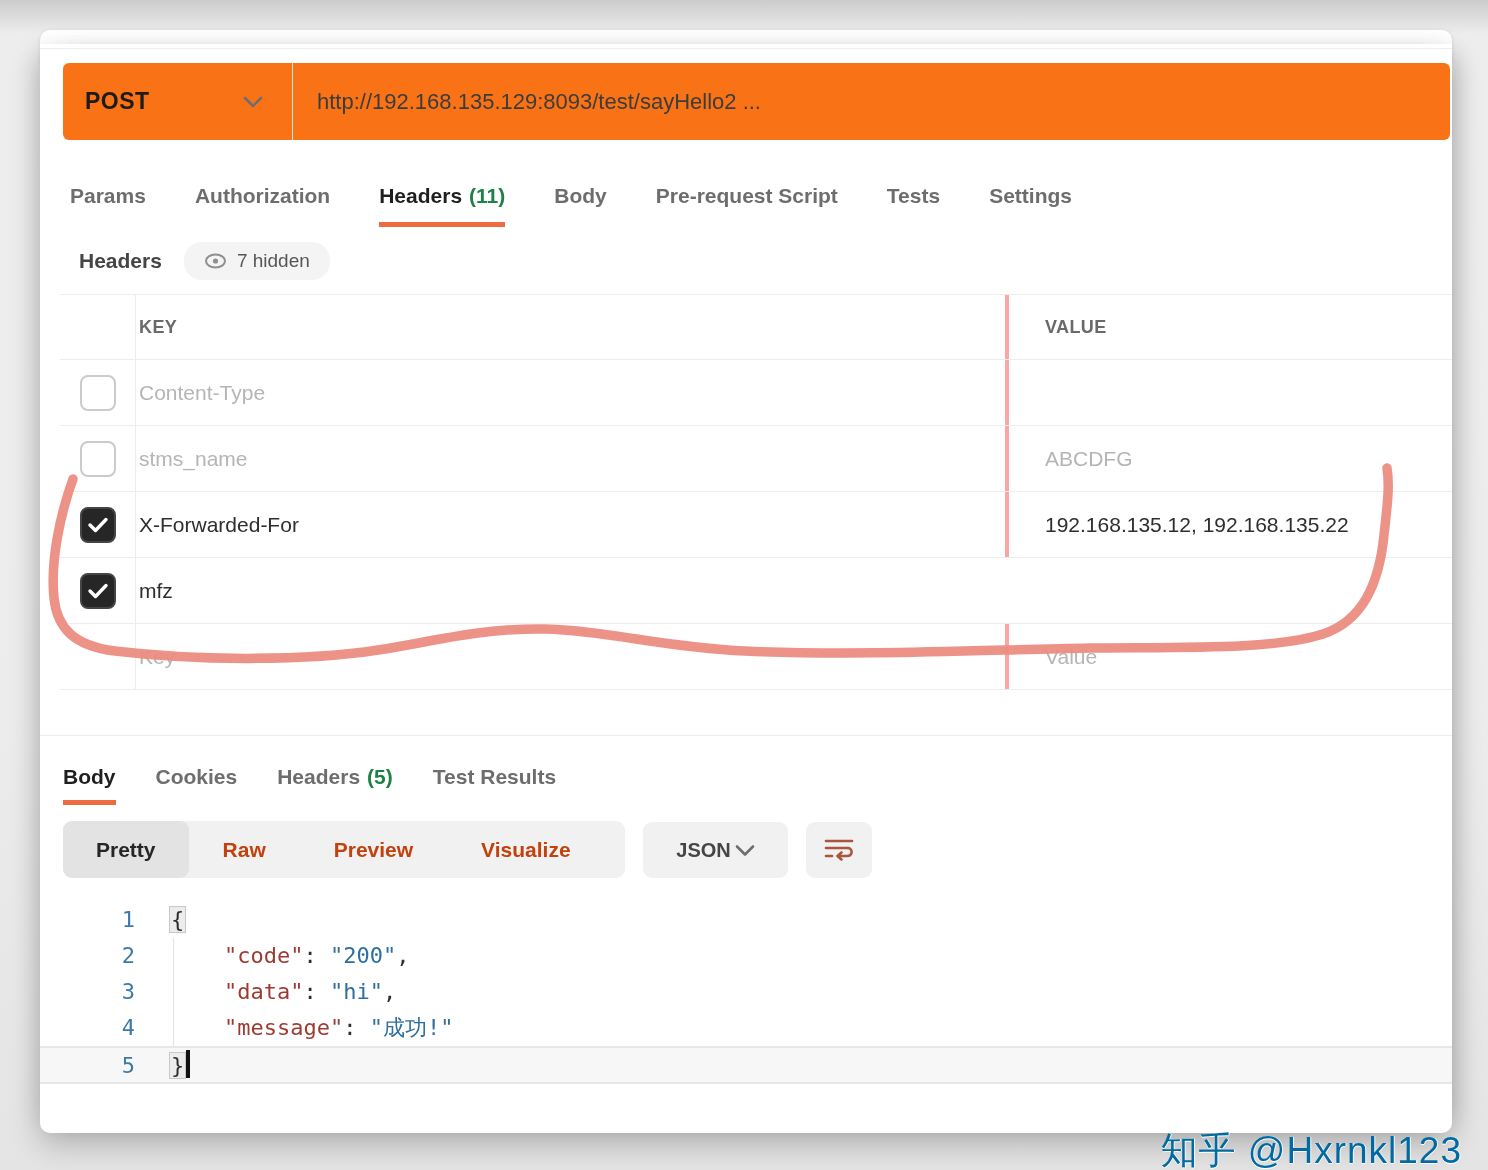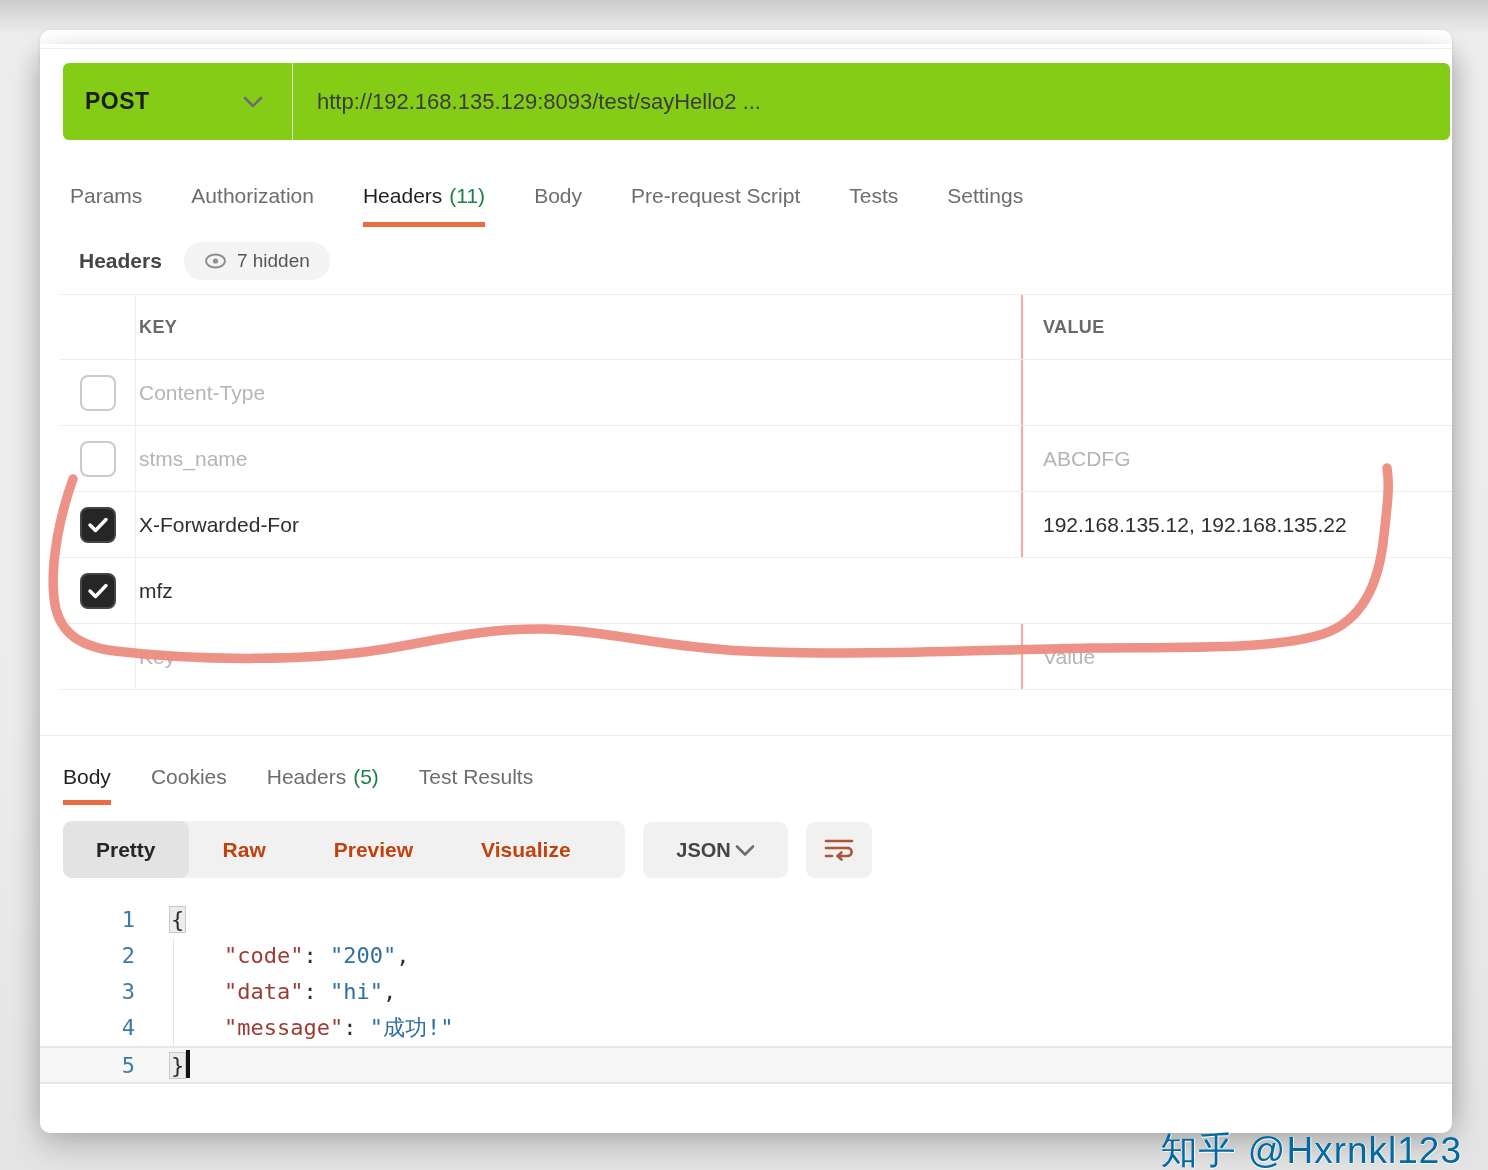--- a/index.html
+++ b/index.html
@@ -17,51 +17,51 @@
   .card{
     position:absolute; left:40px; top:44px; width:1412px; height:1089px;
     background:#ffffff; border-radius:0 0 10px 10px;
     box-shadow:0 12px 30px rgba(0,0,0,.22), 14px 0 24px -14px rgba(0,0,0,.18), -14px 0 24px -14px rgba(0,0,0,.12);
   }
   .card-hairline{ position:absolute; left:0; top:4px; width:100%; border-top:1px solid #eeeeee; }
 
   
   .req-bar{
     position:absolute; left:23px; top:19px; width:1387px; height:77px;
-    background:#84cc16; border-radius:6px; display:flex; align-items:stretch;
+    background:#f97316; border-radius:6px; display:flex; align-items:stretch;
   }
   .method-select{
     width:230px; display:flex; align-items:center; justify-content:space-between;
     padding:0 28px 0 22px; border-right:1px solid #e2e2e2; cursor:pointer;
   }
   .method-label{ font-size:23px; font-weight:700; color:#1c1c1c; letter-spacing:.5px; }
   .chev{ stroke:#6e6e6e; stroke-width:2.6; fill:none; stroke-linecap:round; stroke-linejoin:round; }
   .url-field{ flex:1; display:flex; align-items:center; padding-left:24px; font-size:22px; color:#3c3c3c; }
 
   
   .req-tabs{ position:absolute; left:30px; top:126px; height:57px; display:flex; gap:49px; align-items:stretch; }
-  .tab{ display:flex; align-items:center; gap:7px; font-size:21px; color:#6d6d6d; cursor:pointer; padding-bottom:6px; }
+  .tab{ display:flex; align-items:center; gap:7px; font-size:21px; color:#6d6d6d; cursor:pointer; padding-bottom:6px;font-weight:bold; }
   .tab.active{ color:#1f1f1f; border-bottom:5px solid var(--accent); padding-bottom:1px; }
   .tab .count{ color:var(--green); }
 
   
   .hdr-row{ position:absolute; left:39px; top:198px; display:flex; align-items:center; gap:22px; }
   .hdr-title{ font-size:21px; font-weight:700; color:#454545; }
   .pill{
     display:flex; align-items:center; gap:10px; background:#f4f4f4; border-radius:18px;
     padding:8px 20px; font-size:19px; color:#565656; cursor:pointer;
   }
 
   
   .tbl{ position:absolute; left:20px; top:250px; width:1392px; border-top:1px solid #ededed; }
   .trow{ display:flex; height:66px; border-bottom:1px solid #ededed; align-items:center; }
   .trow.head{ height:65px; }
   .c-check{ width:75px; height:100%; display:flex; align-items:center; justify-content:center; }
   .c-key{ width:870px; height:100%; border-left:1px solid #ededed; display:flex; align-items:center; padding-left:3px; font-size:21px; }
-  .c-val{ flex:1; height:100%; border-left:2px solid #fca5a5; display:flex; align-items:center; padding-left:20px; font-size:21px;margin-left:16px; }
+  .c-val{ flex:1; height:100%; border-left:4px solid #fca5a5; display:flex; align-items:center; padding-left:36px; font-size:21px; }
   .col-h{ font-size:18px; font-weight:700; color:#6a6a6a; letter-spacing:.4px; }
   .muted{ color:#b5b5b5; }
   .strong{ color:#2e2e2e; }
   .cb{ width:36px; height:36px; border-radius:8px; cursor:pointer; }
   .cb.off{ background:#fff; border:2px solid #cbcbcb; }
   .cb.on{ background:#262626; border:2px solid #454545; display:flex; align-items:center; justify-content:center; }
 
   
   .resp-divider{ position:absolute; left:0; top:691px; width:100%; border-top:1px solid #ededed; }
   .resp-tabs{ position:absolute; left:23px; top:711px; height:50px; display:flex; gap:40px; }

